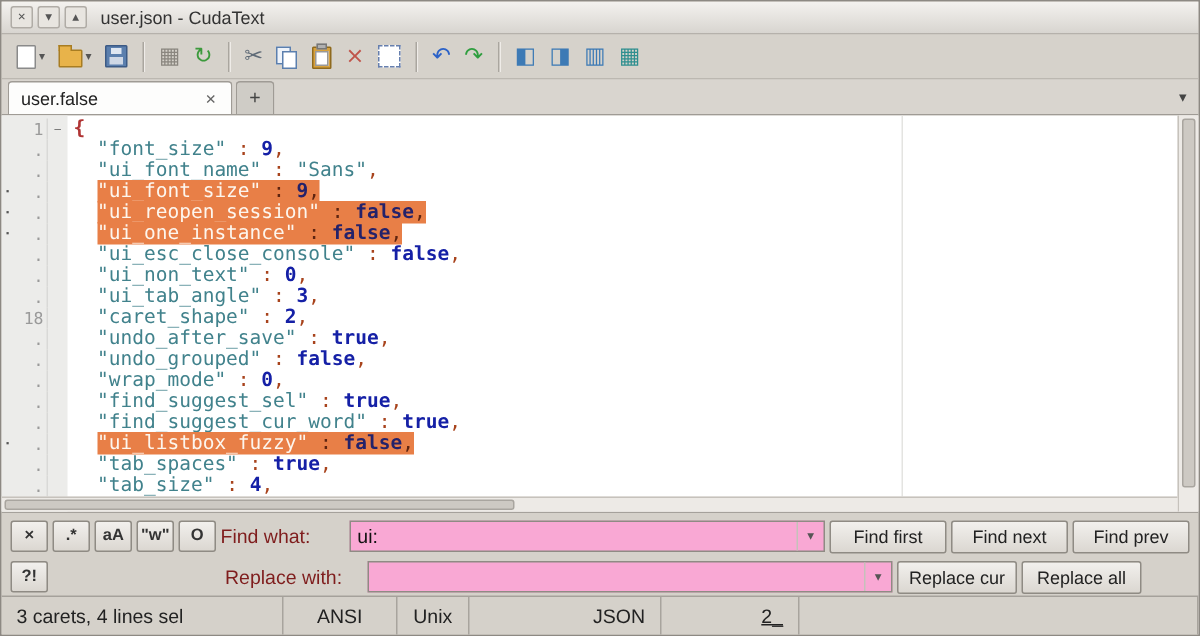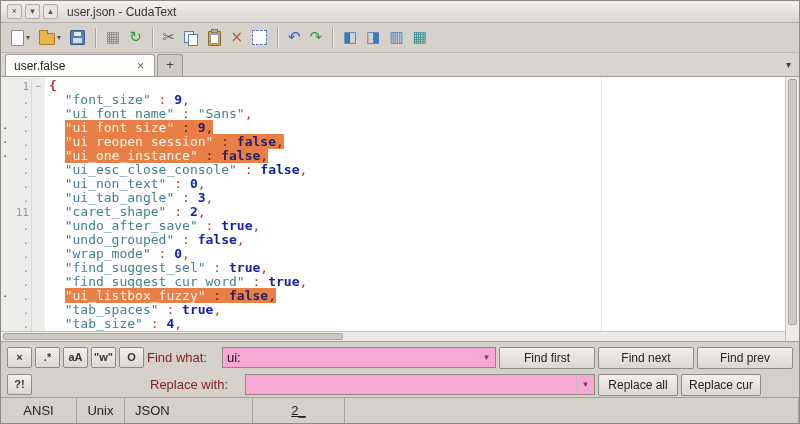--- a/index.html
+++ b/index.html
@@ -64,21 +64,21 @@
 
   
   .findbar{height:56px;background:#d5d1ca;border-top:1px solid #a5a19b;padding:3px 6px;box-sizing:border-box;}
   .frow{height:25px;display:flex;align-items:center;gap:3px;margin-bottom:2px;}
   .fctrls{width:140px;display:flex;gap:3px;}
   .sq{width:25px;height:21px;background:linear-gradient(#f2f0ed,#dbd7d1);border:1px solid #8f8b84;border-radius:2px;font-size:11px;font-weight:bold;color:#333;text-align:center;line-height:19px;box-sizing:border-box;padding:0;font-family:"Liberation Sans",sans-serif;}
   .flabel{width:92px;font-size:13px;color:#7f1d1d;}
   .combo{width:350px;height:21px;background:#f9a8d4;border:1px solid #8f8b84;display:flex;box-sizing:border-box;}
   .combo input{flex:1;border:none;outline:none;font-size:13px;padding:0 4px;font-family:"Liberation Sans",sans-serif;color:#111;background:transparent;}
   .combo-arrow{width:17px;border-left:1px solid #c5c1ba;text-align:center;font-size:9px;color:#555;line-height:19px;}
-  .fbtn{height:22px;width:96px;background:linear-gradient(#f2f0ed,#dbd7d1);border:1px solid #8f8b84;border-radius:2px;font-size:12px;color:#222;box-sizing:border-box;padding:0;font-family:"Liberation Sans",sans-serif;white-space:nowrap;overflow:hidden;flex:none;}
+  .fbtn{height:22px;width:78px;background:linear-gradient(#f2f0ed,#dbd7d1);border:1px solid #8f8b84;border-radius:2px;font-size:12px;color:#222;box-sizing:border-box;padding:0;font-family:"Liberation Sans",sans-serif;white-space:nowrap;overflow:hidden;flex:none;}
   .fbtn.wide{width:80px;}
 
   
   .statusbar{height:28px;background:#d5d1ca;border-top:1px solid #a5a19b;display:flex;box-sizing:border-box;}
   .sb-cell{height:100%;border-right:1px solid #a8a49d;font-size:13px;color:#222;line-height:26px;padding:0 10px;box-sizing:border-box;overflow:hidden;white-space:nowrap;}
   .sb-fill{flex:1;}
 </style>
 </head>
 <body>
 
@@ -201,21 +201,21 @@
           <span class="gnum">.</span>
           <span class="gfold"></span>
         </div>
         <div class="gl">
           <span class="gmark"></span>
           <span class="gnum">.</span>
           <span class="gfold"></span>
         </div>
         <div class="gl">
           <span class="gmark"></span>
-          <span class="gnum">11</span>
+          <span class="gnum">18</span>
           <span class="gfold"></span>
         </div>
         <div class="gl">
           <span class="gmark"></span>
           <span class="gnum">.</span>
           <span class="gfold"></span>
         </div>
         <div class="gl">
           <span class="gmark"></span>
           <span class="gnum">.</span>
@@ -301,26 +301,27 @@
     </div>
     <div class="frow">
       <div class="fctrls">
         <button class="sq">?!</button>
       </div>
       <span class="flabel">Replace with:</span>
       <div class="combo">
         <input value="" style="">
         <span class="combo-arrow">▾</span>
       </div>
+      <button class="fbtn wide">Replace cur</button>
       <button class="fbtn wide">Replace all</button>
-      <button class="fbtn wide">Replace cur</button>
     </div>
   </div>
 
   <div class="statusbar">
+      <div class="sb-cell" style="width: 188px; text-align: left;">3 carets, 4 lines sel</div>
       <div class="sb-cell" style="width: 76px; text-align: center;">ANSI</div>
       <div class="sb-cell" style="width: 48px; text-align: center;">Unix</div>
-      <div class="sb-cell" style="width: 128px; text-align: left;">JSON</div>
-      <div class="sb-cell" style="width: 92px; text-align: center; text-decoration: underline;">2_</div>
+      <div class="sb-cell" style="width: 128px; text-align: right;">JSON</div>
+      <div class="sb-cell" style="width: 92px; text-align: right; text-decoration: underline;">2_</div>
       <div class="sb-cell sb-fill"></div>
     </div>
 
 </div>
 
 </body></html>

